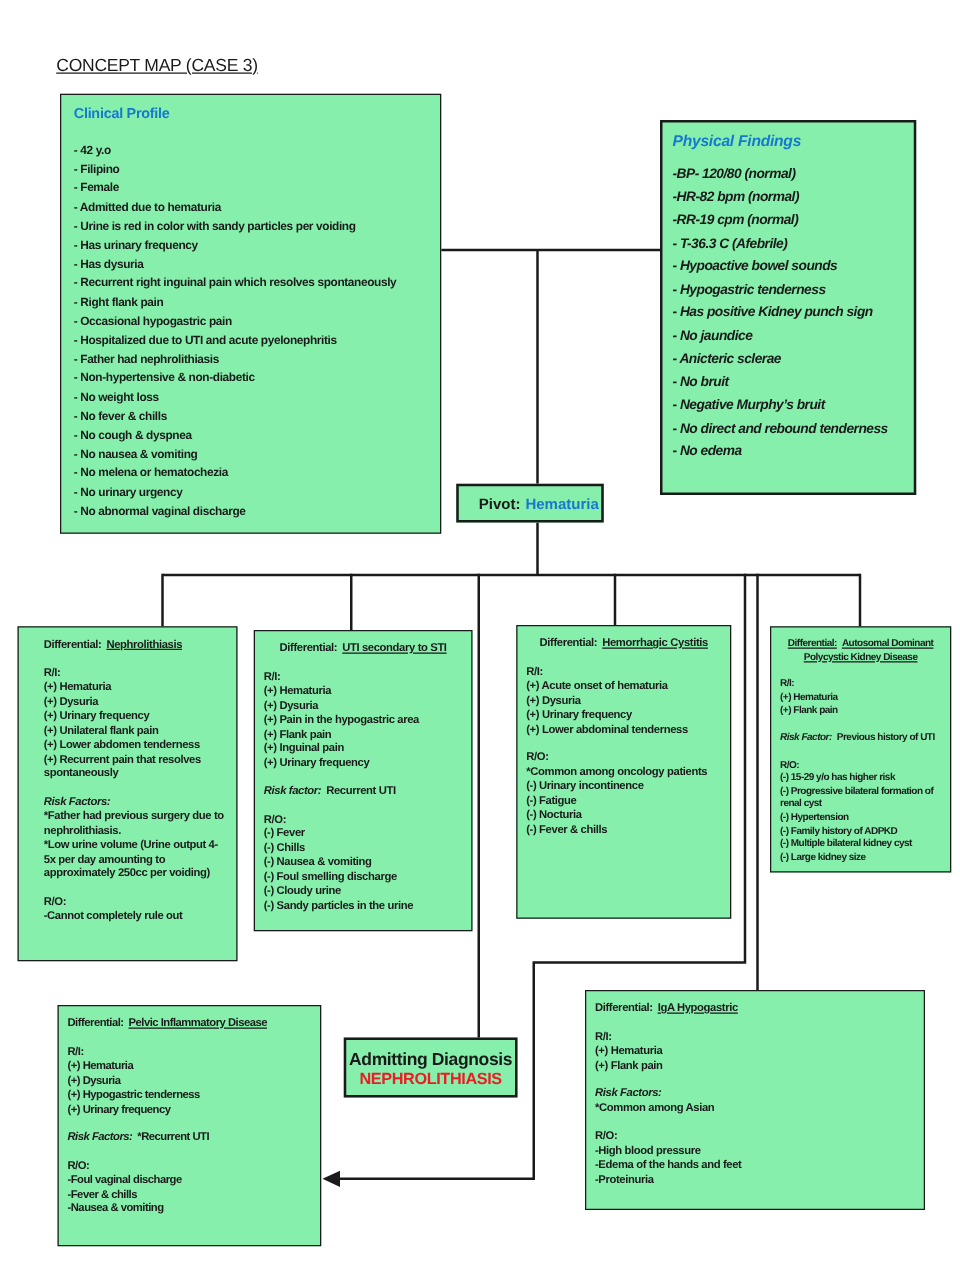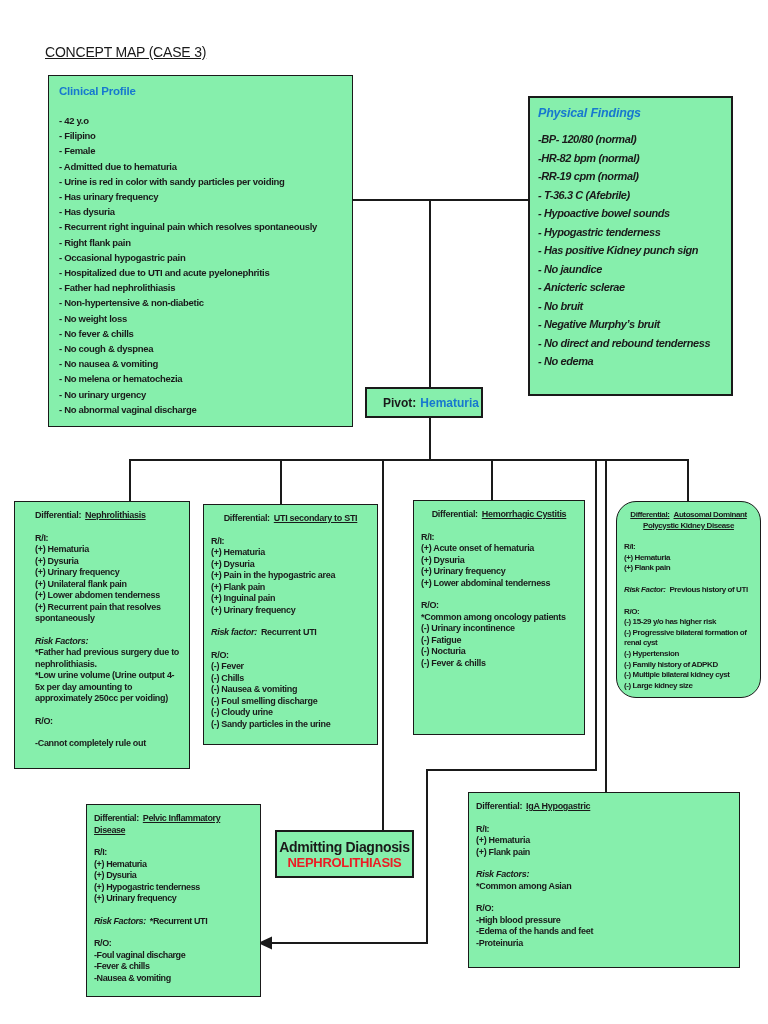--- a/index.html
+++ b/index.html
@@ -38,28 +38,28 @@
   
   .d-box { padding:8px 7px; font-size:9px; font-weight:bold; letter-spacing:-0.3px; line-height:11.5px; border-width:1.8px; }
   .d-title { margin-bottom:11px; }
   .d-title .nm { text-decoration:underline; }
   .d-title .pfx { margin-right:4px; }
   .center { text-align:center; }
   .sec-label { margin-top:11px; }
   .sec-first { margin-top:0; }
   .it { font-style:italic; }
   .line { white-space:pre-wrap; }
-  .gap-top { margin-top:11px; }
+  .gap-top { }
   .riskline .pfx { font-style:italic; margin-right:4px; }
 
   .d-neph { left:14px;  top:501px; width:176px; height:268px;padding-left:20px; }
   .d-uti  { left:203px; top:504px; width:175px; height:241px; }
   .d-hem  { left:401px; top:500px; width:172px; height:235px;margin-left:12px; }
-  .d-adpkd{ left:616px; top:501px; width:145px; height:197px; font-size:8px; line-height:10.6px; letter-spacing:-0.4px;border-radius:20px; }
-  .d-pid  { left:46px;  top:804px; width:175px; height:193px; letter-spacing:-0.4px;margin-left:40px; }
+  .d-adpkd{ left:616px; top:501px; width:145px; height:197px; font-size:8px; line-height:10.6px; letter-spacing:-0.4px; }
+  .d-pid  { left:46px;  top:804px; width:211px; height:193px; letter-spacing:-0.4px; }
   .d-iga  { left:468px; top:792px; width:272px; height:176px; }
 
   
   .adm { left:275px; top:830px; width:139px; height:48px; border-width:2.4px;
          display:flex; flex-direction:column; align-items:center; justify-content:center; }
   .adm-l1 { font-size:14px; font-weight:bold; letter-spacing:-0.3px; }
   .adm-l2 { font-size:13px; font-weight:bold; color:var(--red); letter-spacing:-0.3px; }
 </style>
 </head>
 <body>

